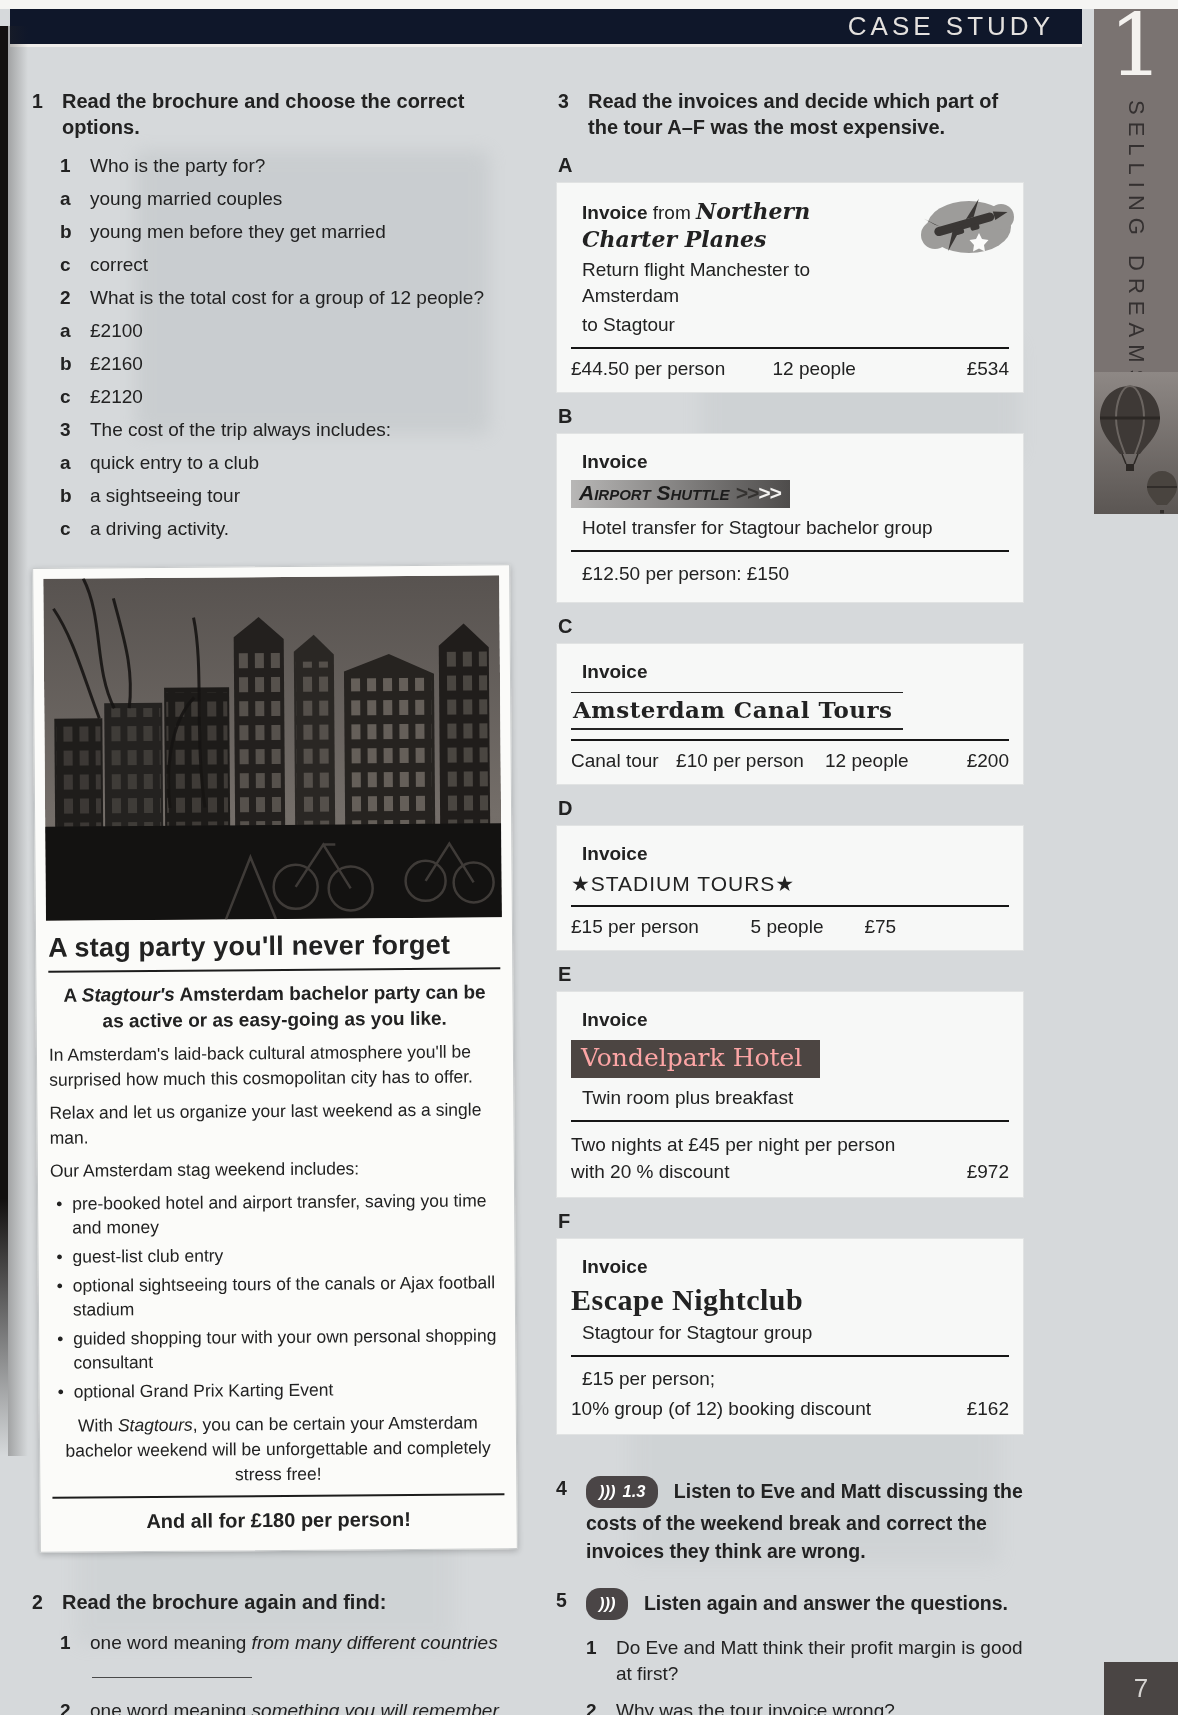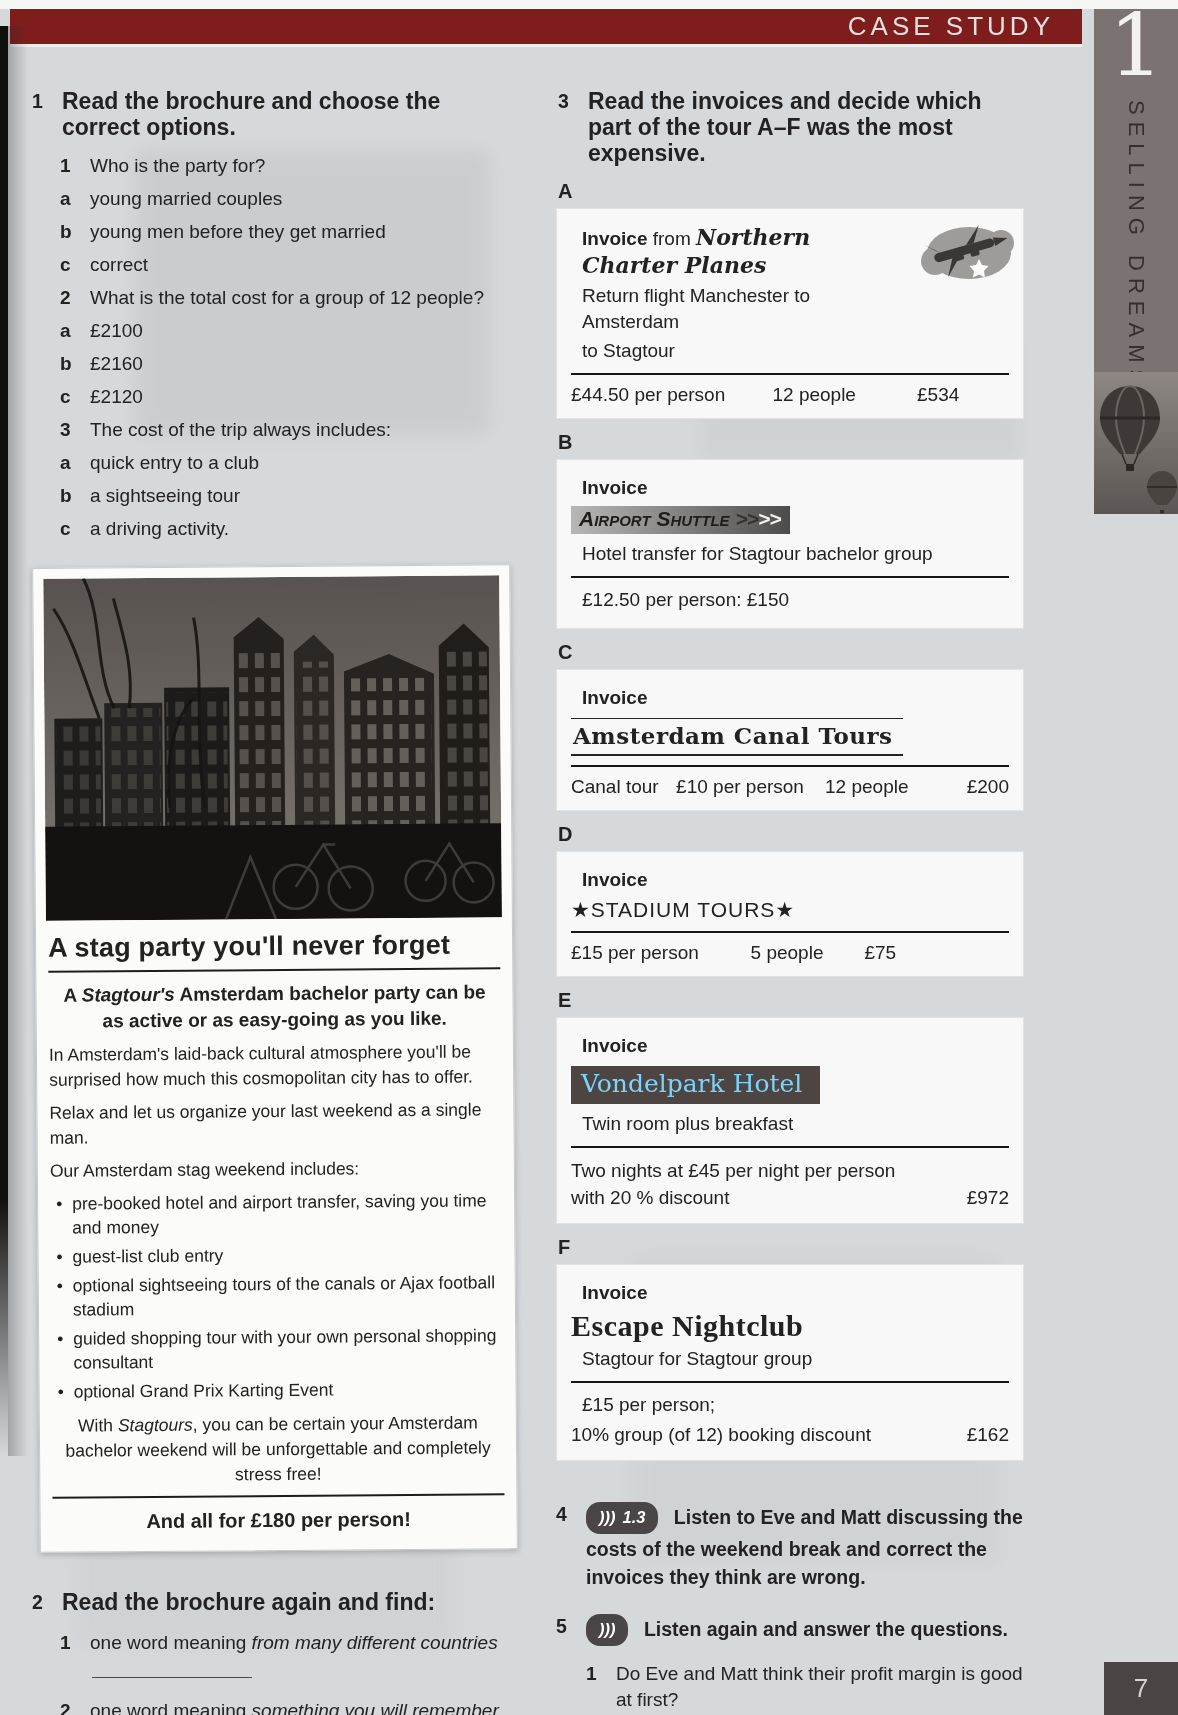--- a/index.html
+++ b/index.html
@@ -11,40 +11,40 @@
   
   .topwhite{position:absolute;top:0;left:0;width:1178px;height:9px;background:#f5f5f3;z-index:5}
   .spine{position:absolute;left:0;top:26px;width:8px;height:1430px;z-index:6;
     background:linear-gradient(to bottom,#12100f 82%,rgba(18,16,15,0));}
   .spine-fade{position:absolute;left:8px;top:26px;width:20px;height:1430px;z-index:6;
     background:linear-gradient(to right,rgba(40,38,36,.30),rgba(40,38,36,0));}
   .smudge{position:absolute;background:#aeb4b7;filter:blur(9px);border-radius:8px;z-index:0}
 
   
   .header-bar{position:absolute;left:10px;top:9px;width:1072px;height:38px;z-index:4;
-    background:#7f1d1d;border-bottom:3px solid #efedea;
+    background:#0f172a;border-bottom:3px solid #efedea;
     display:flex;align-items:center;justify-content:flex-end;box-sizing:border-box;padding-right:28px}
   .case-study{color:#e4e1de;font-size:26px;letter-spacing:4px;font-weight:400}
 
   
   .sidebar{position:absolute;left:1094px;top:0;width:84px;height:514px;background:#7a7371;z-index:4}
   .unit-number{font-family:"DejaVu Serif",serif;font-size:86px;line-height:1.05;color:#f4f2ef;text-align:center;font-weight:400}
   .unit-title{writing-mode:vertical-rl;font-size:22px;letter-spacing:7px;color:#343030;margin:10px 0 0 29px;height:250px;white-space:nowrap}
   .balloon-photo{position:absolute;left:0;bottom:0;width:84px;height:142px}
 
   .page-number-box{position:absolute;left:1104px;top:1662px;width:74px;height:53px;background:#4a4544;z-index:4;
     color:#d7d5d3;font-size:26px;display:flex;align-items:center;justify-content:center}
 
   
   .col-left{position:absolute;left:30px;top:88px;width:494px;z-index:2}
   .col-right{position:absolute;left:556px;top:88px;width:468px;z-index:2}
 
   .ex-head{display:flex;gap:15px;font-weight:700;font-size:19.5px;line-height:26px;margin:0 0 14px 2px}
   .ex-head .ex-num{min-width:15px}
-  .ex-head .ex-title{margin:0;font-size:23px;line-height:26px;font-weight:700}
+  .ex-head .ex-title{margin:0;font-size:20px;line-height:26px;font-weight:700}
 
   .qrow,.orow{display:flex;gap:13px;font-size:19px;line-height:23px;margin:0 0 10px 0;padding-left:30px}
   .qrow .n,.orow .l{font-weight:700;min-width:17px}
   .qrow .t{font-weight:400}
   .qrow{margin-top:2px}
 
   
   .brochure{margin:26px 0 0 6px;width:478px;background:#fbfbf9;border:1px solid #c7cacb;
     padding:10px 10px 14px;box-sizing:border-box;transform:rotate(-.45deg);
     box-shadow:0 2px 6px rgba(0,0,0,.22)}
@@ -69,34 +69,34 @@
   .blank{display:inline-block;border-bottom:1.6px solid #4a4a4a;height:15px;vertical-align:baseline;margin:0 4px -2px 2px}
   .w160{width:160px}
 
   
   .inv-label{font-weight:700;font-size:20px;margin:12px 0 5px 2px}
   .inv{background:#f7f8f7;border:1px solid #e1e3e3;padding:12px 14px;box-sizing:border-box}
   .invoice-word{font-weight:700;font-size:19px}
   .inv p{margin:3px 11px;font-size:19px;line-height:26px}
   .sep{border-top:2px solid #161616;margin:9px 0 9px}
   .rowA{display:grid;grid-template-columns:46% 33% 21%;font-size:19px}
-  .rowA .r{text-align:left}
+  .rowA .r{text-align:right}
   .rowC{display:grid;grid-template-columns:24% 34% 26% 16%;font-size:19px}
   .rowC .r{text-align:right}
   .rowD{display:grid;grid-template-columns:41% 26% 33%;font-size:19px}
   .planeicon{float:right;width:98px;height:66px;margin:-2px -6px 4px 8px}
   .ncp{font-family:"DejaVu Serif",serif;font-weight:700;font-style:italic;font-size:22px}
   .shuttle{display:inline-block;background:linear-gradient(90deg,#b8b7b6,#4e4c4b);
     padding:1px 10px 3px 8px;font-style:italic;font-variant:small-caps;font-size:21px;font-weight:600;color:#1c1c1c;margin:2px 0 4px}
   .chd{color:#343230;font-weight:700;letter-spacing:-1px}
   .chl{color:#f4f3f1;font-weight:700;letter-spacing:-1px}
   .canal{font-family:"DejaVu Serif",serif;font-weight:700;font-size:23px;display:inline-block;
     border-top:1.5px solid #242424;border-bottom:2.5px solid #242424;padding:3px 10px 5px 2px;letter-spacing:.5px;margin:4px 0 0}
   .stadium{font-size:21px;letter-spacing:1px;margin-top:2px;display:inline-block}
-  .vondel{display:inline-block;background:#4c4542;color:#7dd3fc;font-family:"DejaVu Serif",serif;
+  .vondel{display:inline-block;background:#4c4542;color:#fca5a5;font-family:"DejaVu Serif",serif;
     font-size:25px;padding:3px 18px 6px 10px;margin:4px 0 4px}
   .escape{font-family:Liberation Serif, serif;font-weight:700;font-size:30px;letter-spacing:.5px;margin:0 0 0;line-height:34px}
   .erow{display:flex;justify-content:space-between;align-items:flex-end;font-size:19px;line-height:27px}
   .frow{display:flex;justify-content:space-between;font-size:19px;line-height:27px}
 
   
   .ex45{margin-top:42px}
   .ex45 .head{display:flex;gap:15px;margin-bottom:8px}
   .ex45 .num{font-weight:700;font-size:19.5px;min-width:15px}
   .ex45 .title{margin:0;font-weight:700;font-size:19.5px;line-height:28px}

